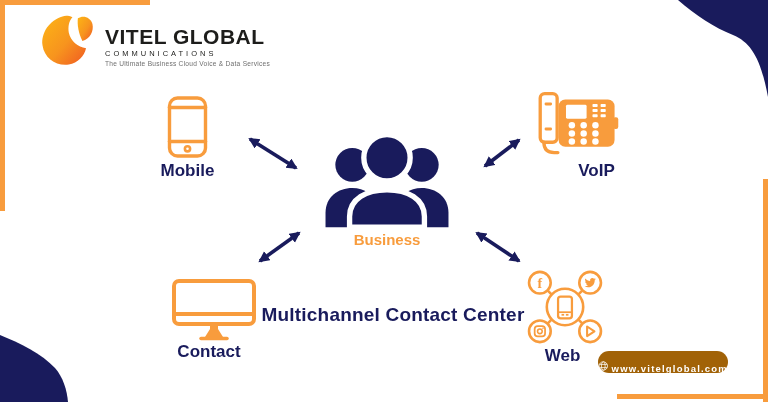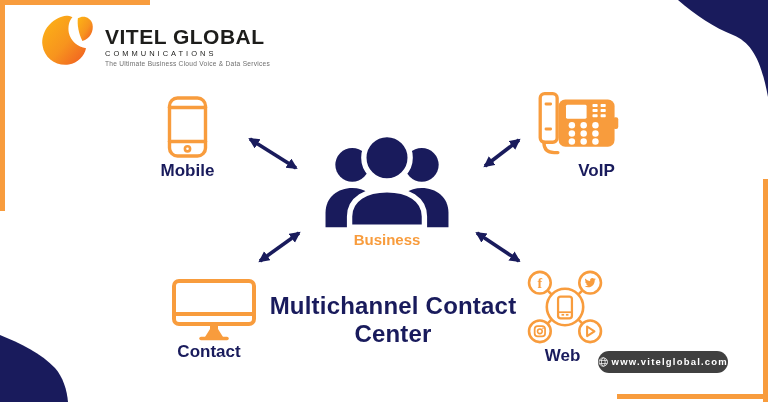--- a/index.html
+++ b/index.html
@@ -34,25 +34,25 @@
   .icon-desktop{left:172px; top:279px;}
   .icon-web{left:526px; top:269px;}
   .node-label{position:absolute; text-align:center; color:#191b5c; font-size:17px; font-weight:bold;}
   .label-mobile{left:145px; top:161px; width:85px;}
   .label-voip{left:554px; top:161px; width:85px;}
   .label-desktop{left:166px; top:342px; width:86px;}
   .label-web{left:520px; top:346px; width:85px;}
   
   .arrows{position:absolute; left:0; top:0; pointer-events:none;}
   
-  .title{position:absolute; left:253px; top:292px; width:280px; text-align:center;
-    color:#191b5c; font-size:24px; font-weight:bold; letter-spacing:0.2px;}
+  .title{position:absolute; left:253px; top:304px; width:280px; text-align:center;
+    color:#191b5c; font-size:19px; font-weight:bold; letter-spacing:0.2px;}
   
   .website-pill{position:absolute; left:598px; top:351px; width:130px; height:22px;
-    background:#404040; border-radius:12px; display:flex; align-items:center;
+    background:#a16207; border-radius:12px; display:flex; align-items:flex-end;
     justify-content:center; gap:3px; cursor:pointer;}
   .website-pill span{color:#ffffff; font-size:9.5px; font-weight:bold; letter-spacing:1.2px; line-height:1;}
 </style>
 </head>
 <body>
 
 <div class="canvas">
 
   <svg class="blob blob-tr" width="90" height="98" viewBox="678 0 90 98">
     <path d="M678,0 C695,15 715,28 733,35 C752,43 761,60 768,97 L768,0 Z" fill="#191b5c"></path>

